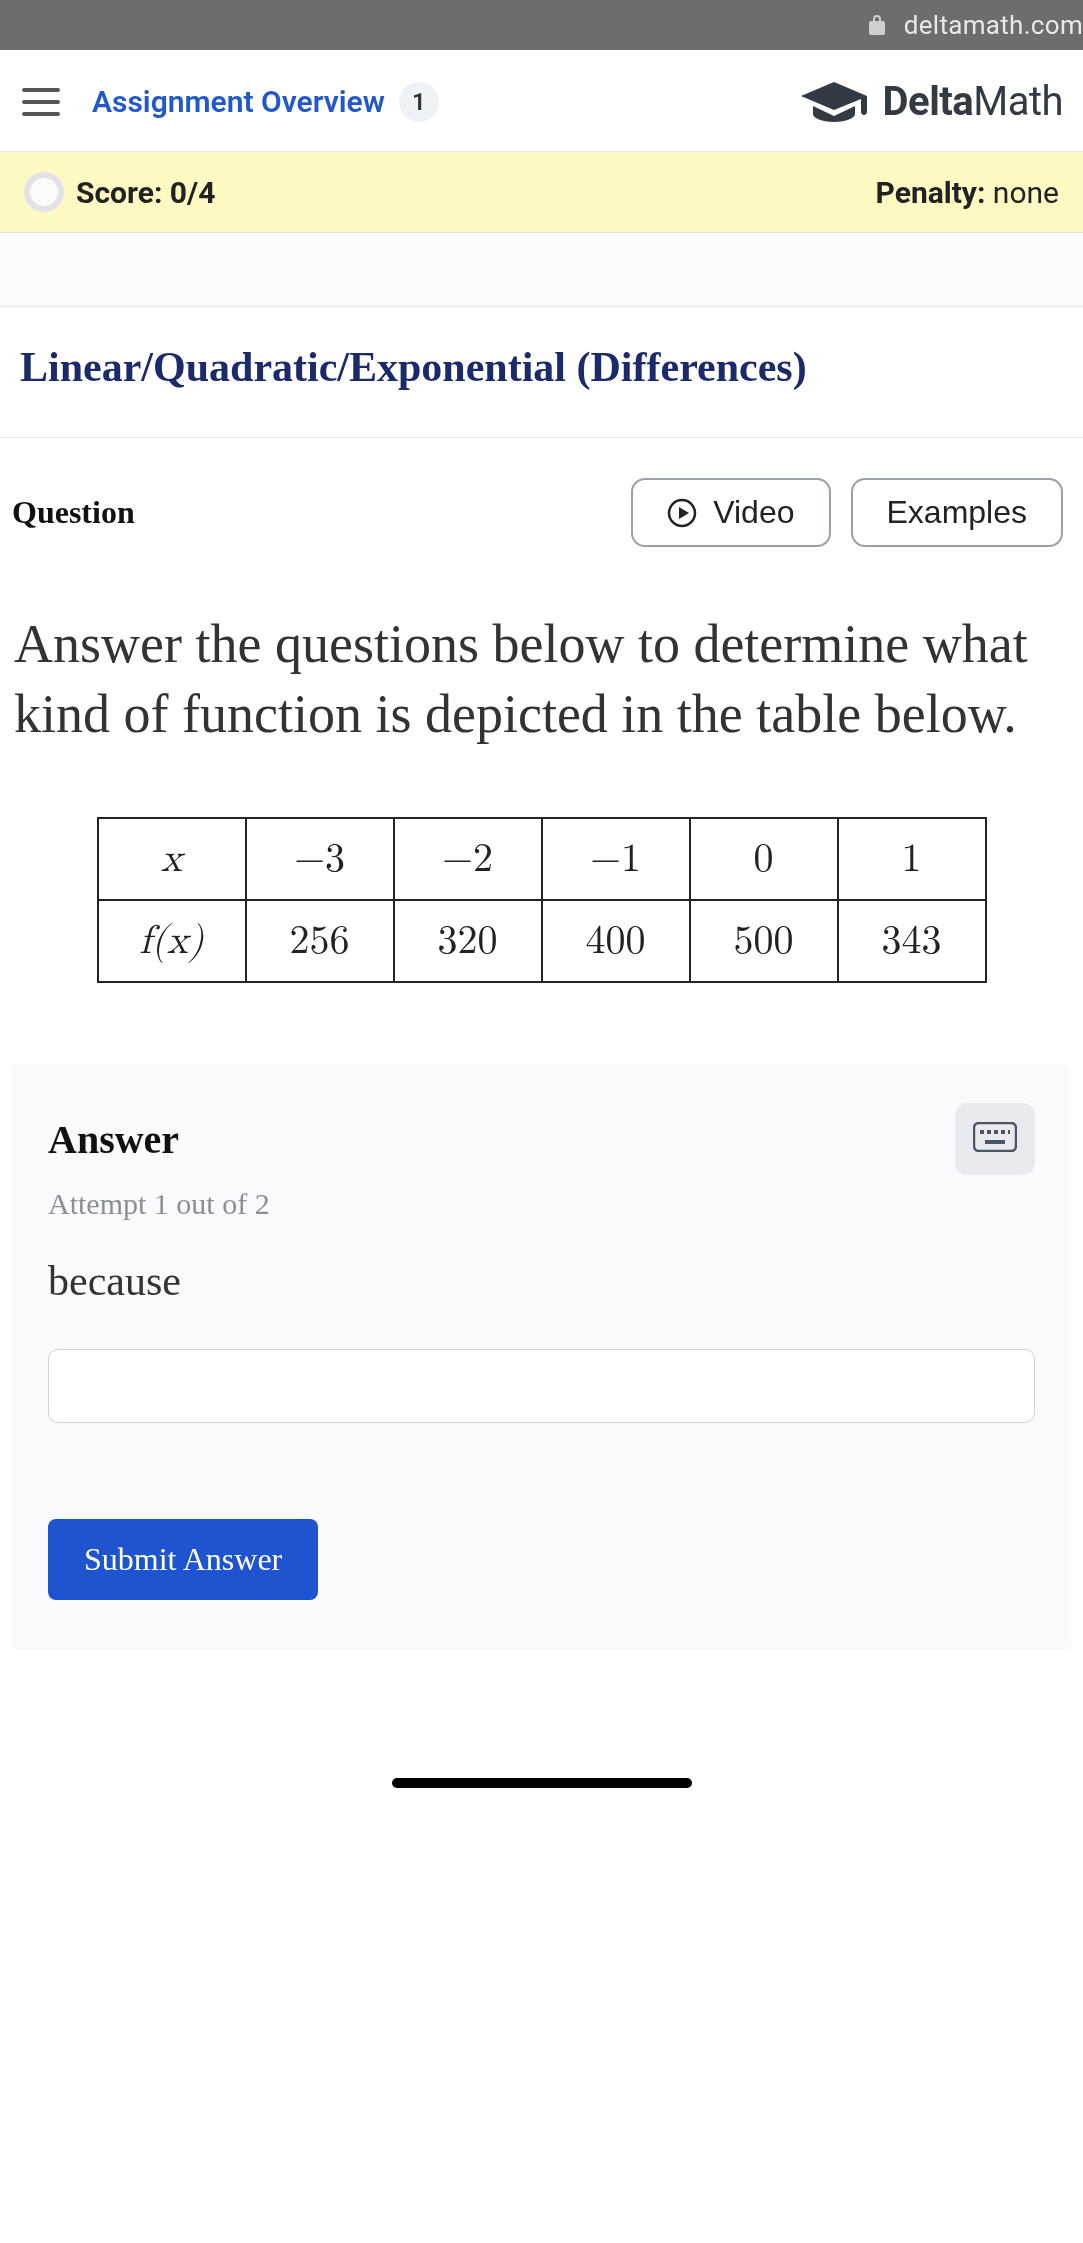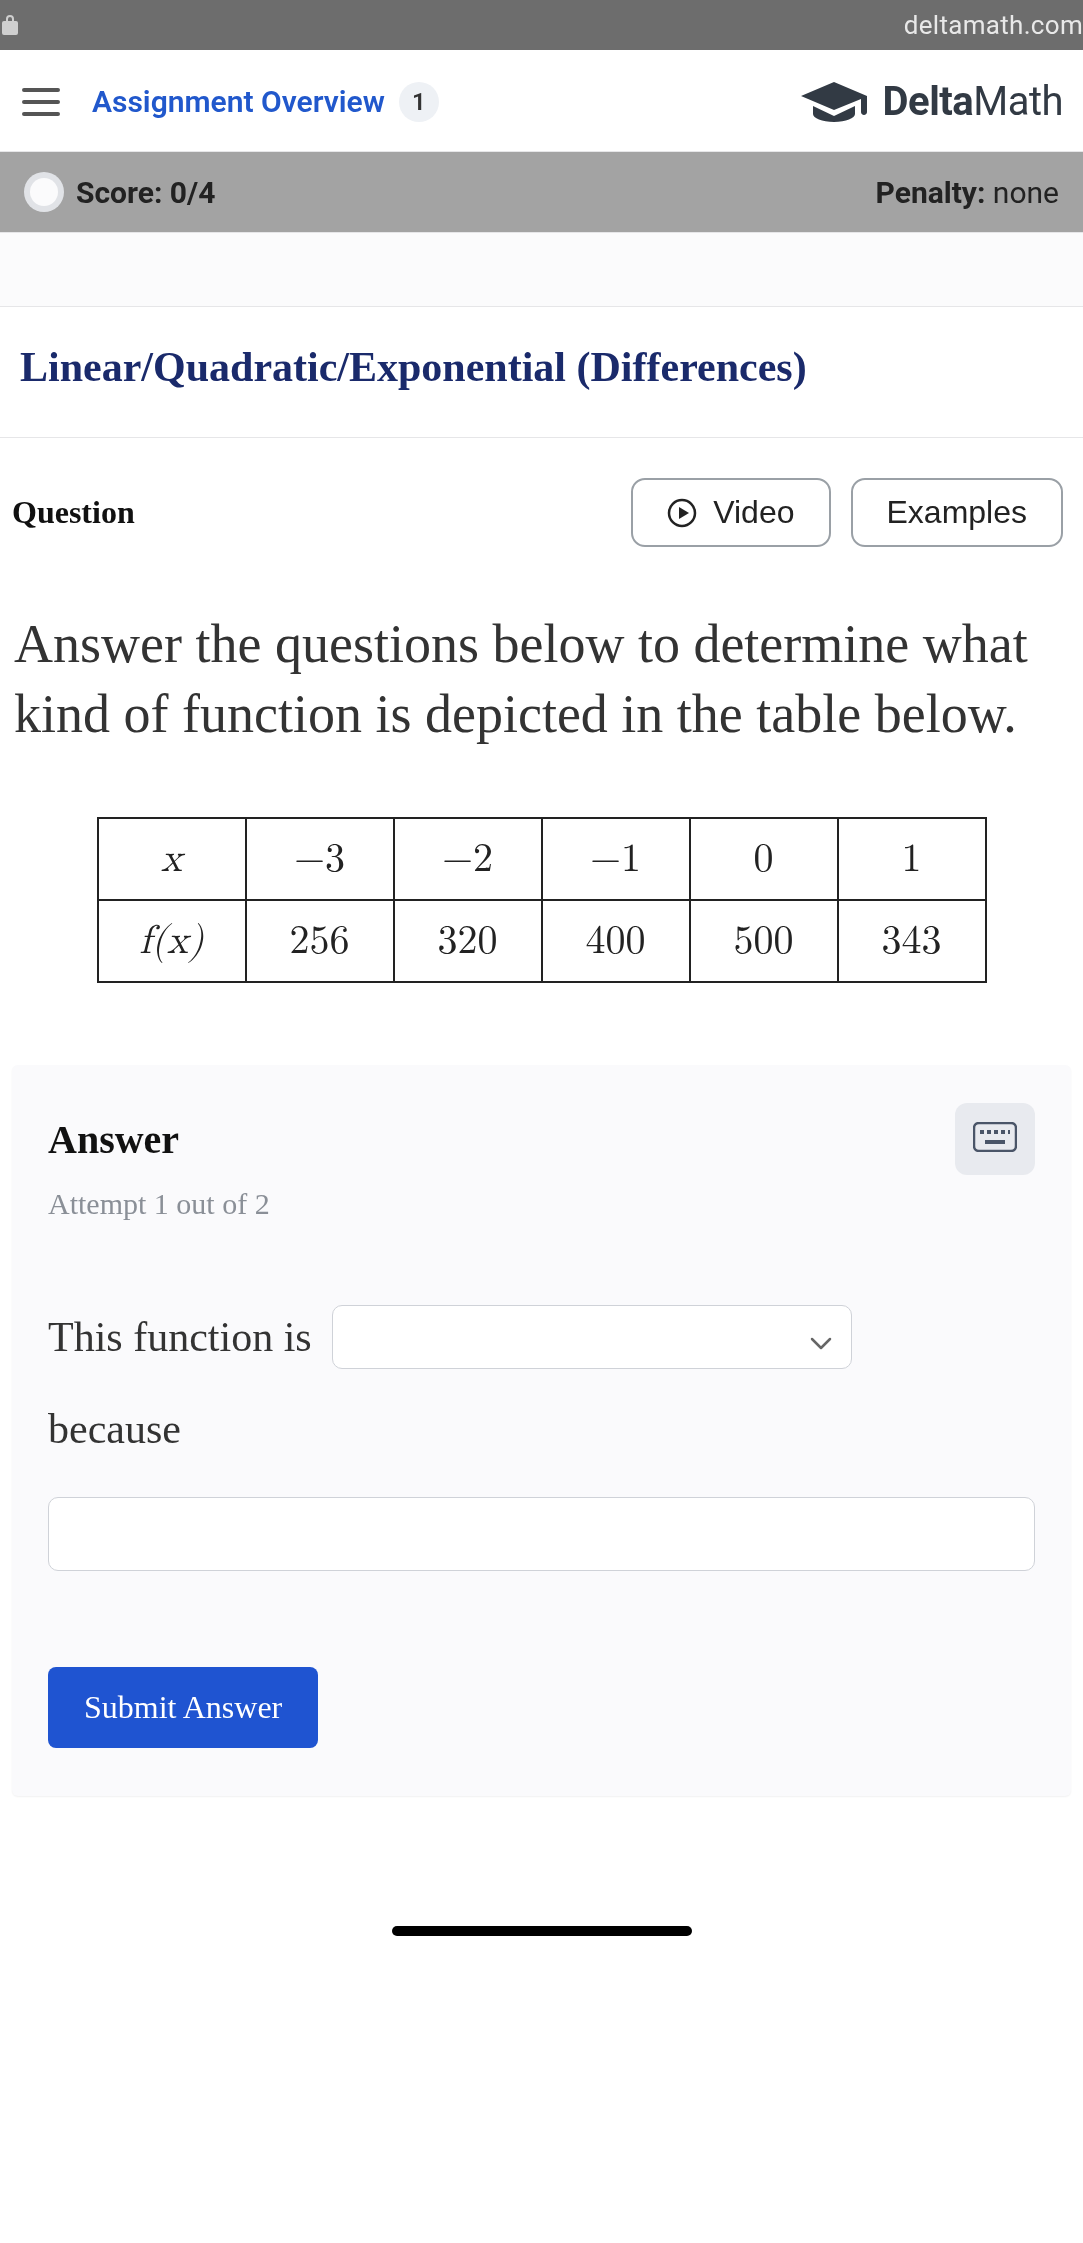--- a/index.html
+++ b/index.html
@@ -1,29 +1,29 @@
 <!DOCTYPE html>
 <html><head>
 <meta charset="utf-8">
 <style>
   * { box-sizing: border-box; margin: 0; padding: 0; }
   html, body { width: 1083px; font-family: -apple-system, "Segoe UI", Roboto, "Helvetica Neue", Arial, sans-serif; background: #fff; color: #222; }
-  .browser-bar { height: 50px; background: #6d6d6d; display: flex; align-items: center; justify-content: space-between; gap: 17px; }
+  .browser-bar { height: 50px; background: #6d6d6d; display: flex; align-items: center; justify-content: flex-end; gap: 17px; }
   .lock-icon svg { display: block; }
   .url { color: #e8e8e8; font-size: 26px; letter-spacing: .3px; }
   .header { display: flex; align-items: center; padding: 28px 20px 26px 20px; border-bottom: 1px solid #e6e6e8; }
   .hamburger { width: 42px; height: 42px; display: flex; align-items: center; justify-content: center; cursor: pointer; }
   .hamburger svg { display: block; }
   .overview-link { color: #2158cc; font-size: 30px; font-weight: 600; margin-left: 30px; cursor: pointer; }
   .ov-badge { margin-left: 14px; background: #eef1f5; color: #333; border-radius: 50%; width: 40px; height: 40px; display: inline-flex; align-items: center; justify-content: center; font-size: 24px; font-weight: 600; }
   .logo-wrap { margin-left: auto; display: flex; align-items: center; gap: 14px; }
   .cap-icon svg { display:block; }
   .logo-text { font-size: 40px; color: #323a44; letter-spacing: -0.5px; }
   .logo-delta { font-weight: 700; }
-  .score-bar { display: flex; align-items: center; justify-content: space-between; padding: 20px 24px; border-bottom: 1px solid #e6e6e8; background:#a3a3a3; }
+  .score-bar { display: flex; align-items: center; justify-content: space-between; padding: 20px 24px; border-bottom: 1px solid #e6e6e8; background:#fef9c3; }
   .score-left { display: flex; align-items: center; gap: 12px; }
   .ring { width: 40px; height: 40px; border-radius: 50%; position: relative; }
   .ring::before { content:""; position:absolute; inset:0; border-radius:50%; background: conic-gradient(#e1e3e7 0deg 360deg); }
   .ring::after { content:""; position:absolute; inset:6px; border-radius:50%; background:#fbfbfc; }
   .score-text { font-size: 30px; font-weight: 700; color:#222; }
   .penalty-text { font-size: 30px; color:#222; }
   .penalty-label { font-weight: 700; }
   .spacer { height: 74px; background:#fbfbfc; border-bottom: 1px solid #e6e6e8; }
   .problem-title { font-family: Georgia, "Times New Roman", serif; font-weight: 700; font-size: 42px; color: #1a2a6b; padding: 36px 20px 46px 20px; border-bottom: 1px solid #e6e6e8; }
   .q-row { display: flex; align-items: center; padding: 40px 20px 8px 12px; gap: 22px; }
@@ -152,31 +152,20 @@
             <rect x="21" y="8" width="4" height="4" fill="#4a5568"></rect>
             <rect x="28" y="8" width="4" height="4" fill="#4a5568"></rect>
             <rect x="35" y="8" width="2" height="4" fill="#4a5568"></rect>
             <rect x="12" y="18" width="20" height="4" fill="#4a5568"></rect>
           </svg>
       </span>
     </div>
   </div>
   <div class="attempt">Attempt 1 out of 2</div>
 
-  <div class="sentence">
-    <span>This function is</span>
-    <span class="select-wrap">
-      <select class="select-box"></select>
-      <span class="select-caret">
-        <svg width="22" height="14" viewBox="0 0 22 14">
-            <path fill="none" stroke="#666" stroke-width="2.5" stroke-linecap="round" stroke-linejoin="round" d="M2 2l9 9 9-9"></path>
-          </svg>
-      </span>
-    </span>
-  </div>
   <div class="because">because</div>
 
   <input class="reason-input" type="text" style="">
 
   <button class="submit-btn">Submit Answer</button>
 </div>
 
 <div class="home-indicator"></div>
 
 </body></html>

